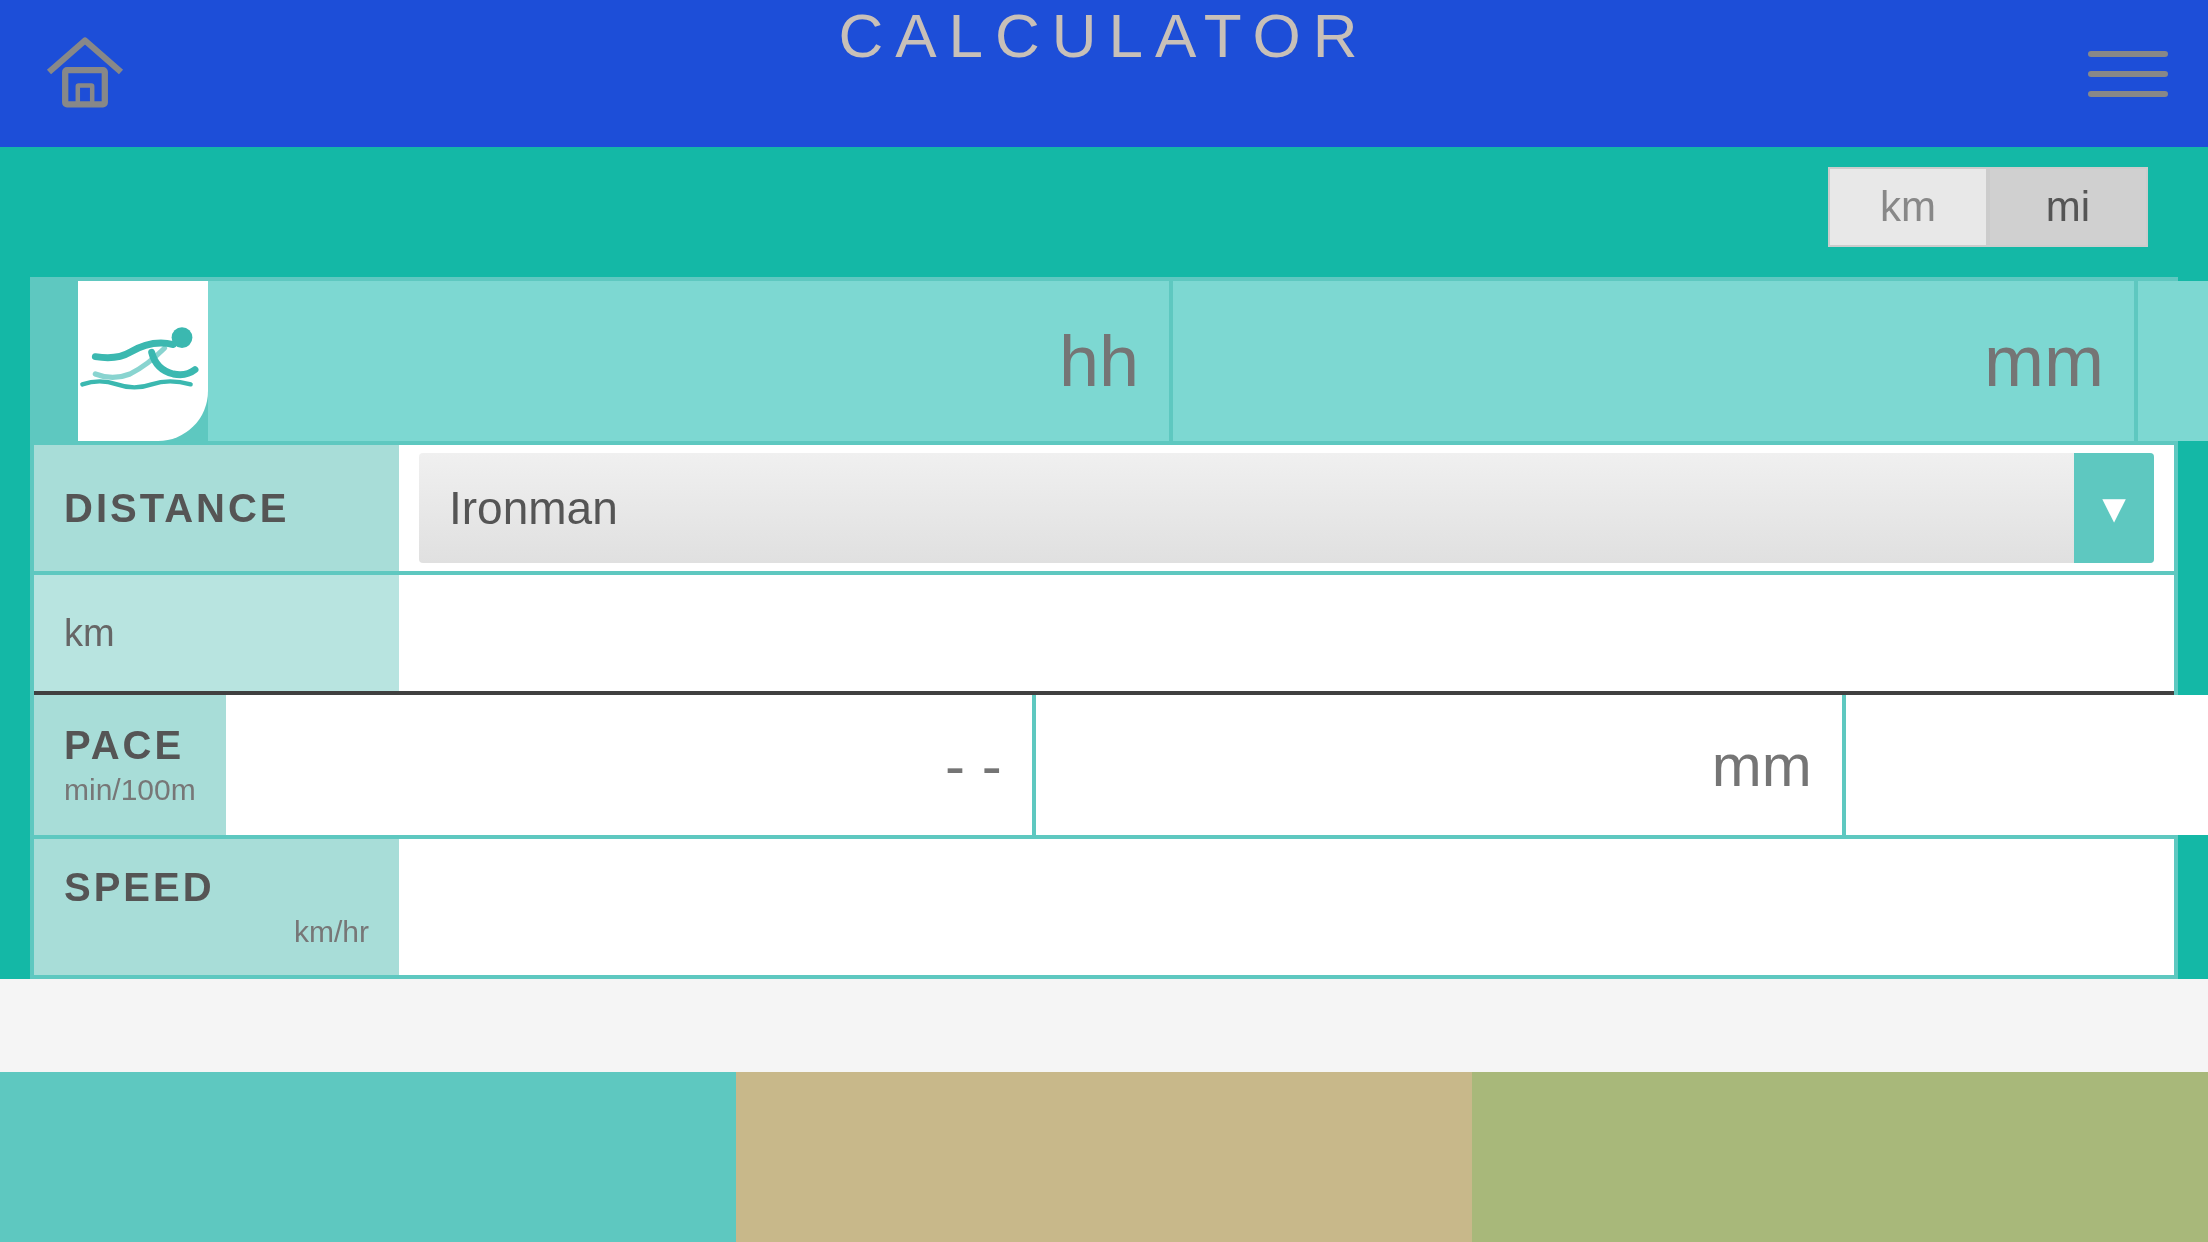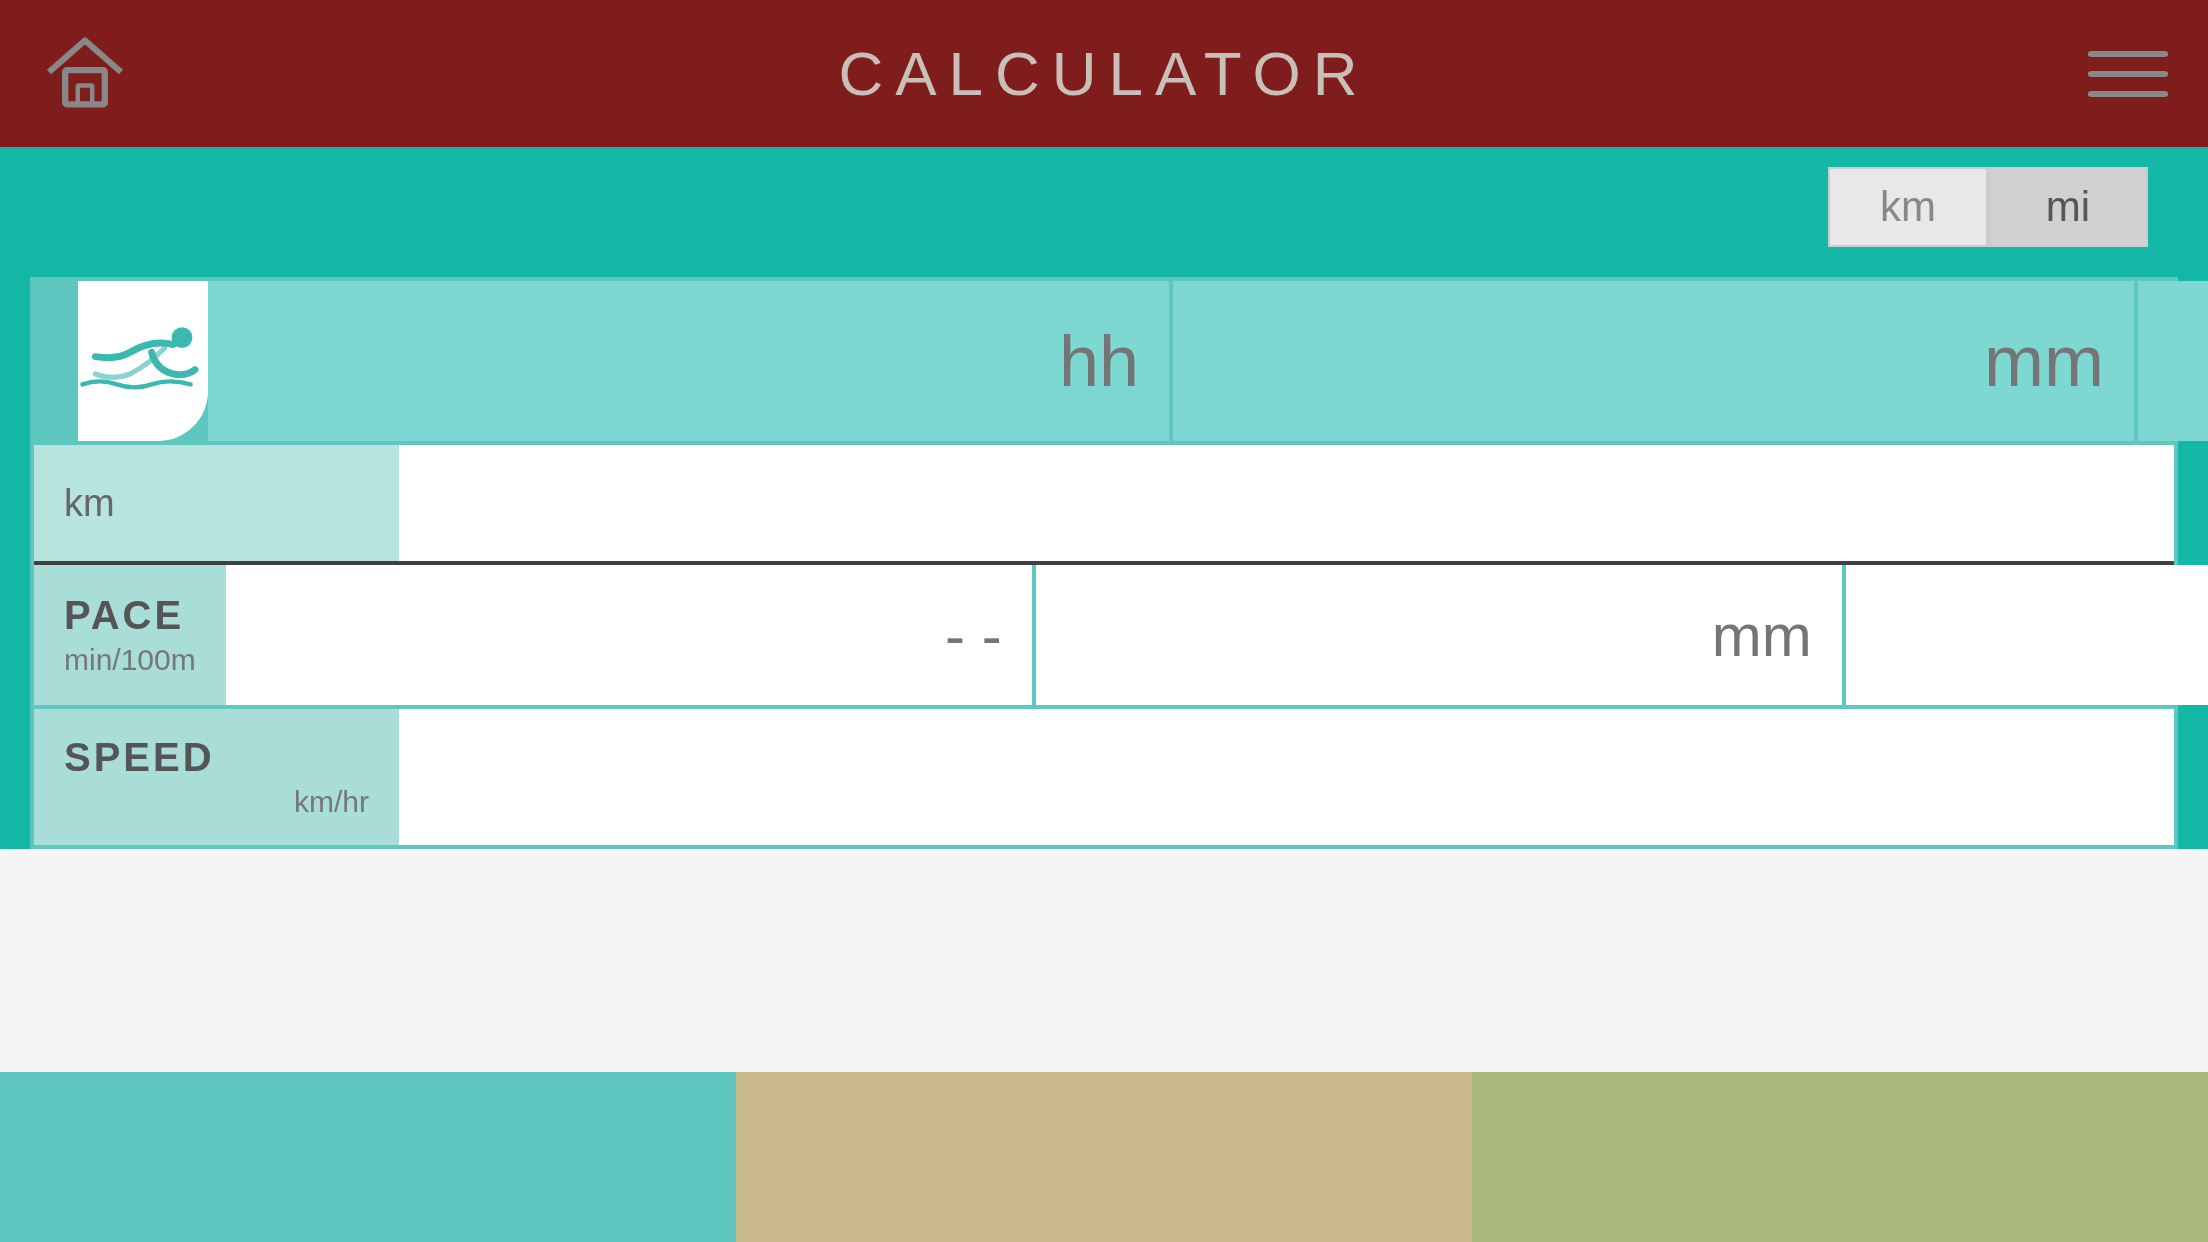--- a/index.html
+++ b/index.html
@@ -9,23 +9,23 @@
       height: 1242px;
       font-family: 'Helvetica Neue', Arial, sans-serif;
       background: #f5f5f5;
       overflow: hidden;
     }
 
     
     .header {
       width: 100%;
       height: 147px;
-      background: #7f1d1d;
-      display: flex;
-      align-items: center;
+      background: #1d4ed8;
+      display: flex;
+      align-items: flex-start;
       justify-content: center;
       position: relative;
     }
 
     .header-title {
       color: #c8c0b8;
       font-size: 62px;
       font-weight: 300;
       letter-spacing: 12px;
     }
@@ -369,20 +369,31 @@
         </svg>
       </div>
 
       <div class="time-fields">
         <input class="time-field" type="text" readonly="" placeholder="hh" style="">
         <input class="time-field" type="text" readonly="" placeholder="mm" style="">
         <input class="time-field" type="text" readonly="" placeholder="ss" style="">
       </div>
     </div>
 
+    <div class="distance-row">
+      <div class="label-cell">
+        <span class="label-main">DISTANCE</span>
+      </div>
+      <div class="distance-dropdown-cell">
+        <div class="dropdown-wrapper">
+          <div class="dropdown-display">Ironman</div>
+          <div class="dropdown-arrow">▼</div>
+        </div>
+      </div>
+    </div>
 
     <div class="km-row">
       <div class="km-label-cell">km</div>
     </div>
 
     <div class="pace-row">
       <div class="label-cell">
         <span class="label-main">PACE</span>
         <span class="label-sub">min/100m</span>
       </div>

